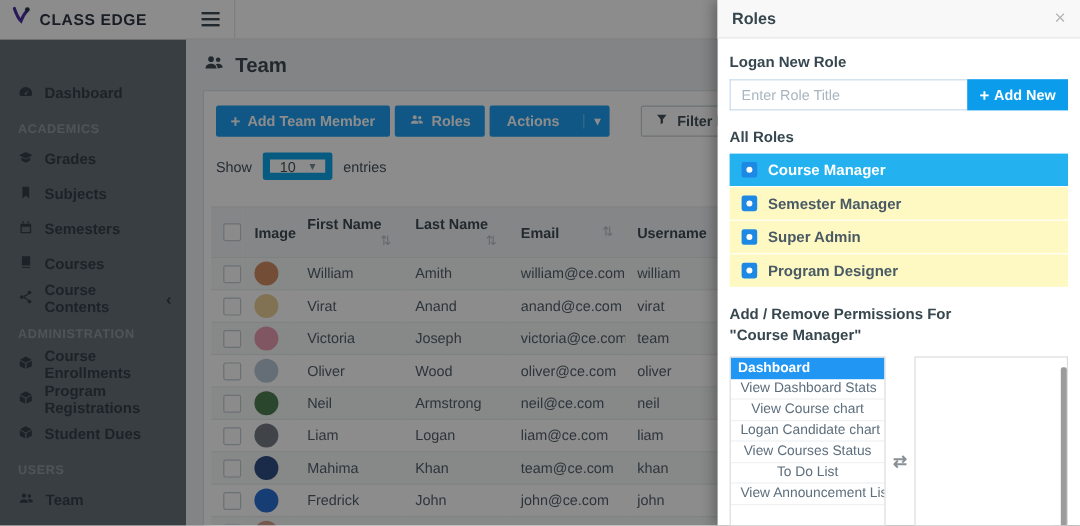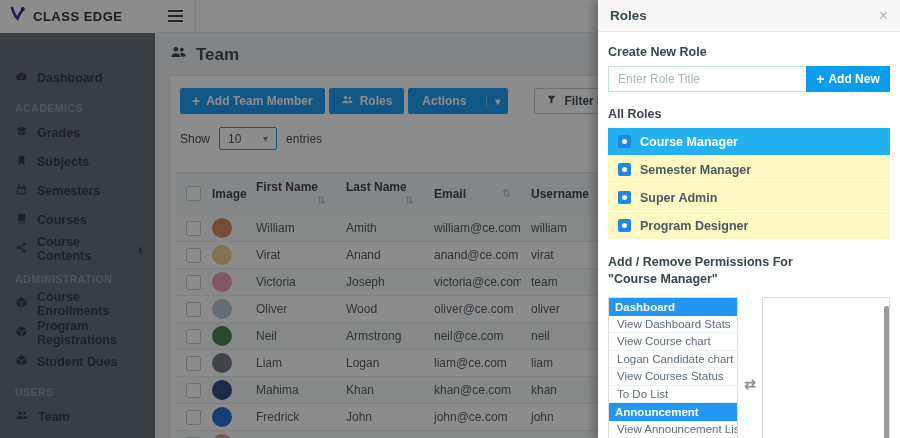--- a/index.html
+++ b/index.html
@@ -33,21 +33,21 @@
   .toolbar { display:flex; align-items:center; padding:0 4px; }
   .btn-blue { background:#1e9ff2; color:#fff; font-family:inherit; font-size:12px; font-weight:600; height:26px; padding:0 12px; border:none; border-radius:2px; display:flex; align-items:center; gap:6px; cursor:pointer; margin-right:4px; }
   .btn-split { display:flex; margin-right:0; padding:0; }
   .btn-split .seg-label { padding:0 14px; display:flex; align-items:center; }
   .btn-split .seg-caret { padding:0 8px; border-left:1px solid rgba(255,255,255,.35); display:flex; align-items:center; font-size:10px; }
   .filter-btn { height:26px; border:1px solid #c6cfd5; background:#fff; color:#44525c; font-family:inherit; font-size:12px; font-weight:600; padding:0 11px; display:flex; gap:7px; align-items:center; margin-left:26px; border-radius:2px; cursor:pointer; }
   .role-select { height:26px; flex:1; max-width:120px; margin-left:6px; border:1px solid #c6cfd5; background:#fff; display:flex; align-items:center; justify-content:space-between; padding:0 9px; font-size:12px; color:#44525c; border-radius:2px; cursor:pointer; }
   .caret { color:#7a8a94; font-size:10px; }
 
   .show-row { display:flex; align-items:center; gap:9px; margin:13px 4px 22px; font-size:12px; color:#44525c; }
-  .show-select { width:58px; height:23px; border:1px solid #0ea5e9; border-radius:2px; background:#fff; display:flex; align-items:center; justify-content:space-between; padding:0 8px; cursor:pointer; }
+  .show-select { width:58px; height:23px; border:6px solid #0ea5e9; border-radius:2px; background:#fff; display:flex; align-items:center; justify-content:space-between; padding:0 8px; cursor:pointer; }
 
   table { width:100%; border-collapse:collapse; font-size:12px; color:#53626c; table-layout:fixed; }
   thead th { background:#f3f5f6; border:1px solid #e6e9eb; border-left:none; border-right:none; font-weight:700; color:#3d4a54; padding:7px 10px; text-align:left; font-size:12px; }
   th .sort { float:right; color:#b4c0c7; font-size:11px; font-weight:400; }
   tbody td { padding:3px 10px; border-bottom:1px solid #e9eced; height:27px; overflow:hidden; white-space:nowrap; }
   tbody tr:nth-child(odd) { background:#f6f8f8; }
   .avatar { width:20px; height:20px; border-radius:50%; display:block; }
   .checkbox { width:15px; height:15px; border:1px solid #c3ccd2; background:#fdfdfd; border-radius:2px; display:block; cursor:pointer; }
   col.c-check { width:26px; } col.c-img { width:44px; } col.c-first { width:90px; }
   col.c-last { width:88px; } col.c-email { width:97px; } col.c-user { width:auto; }
@@ -69,21 +69,21 @@
   .add-new .plus { font-size:14px; font-weight:700; }
   .roles-list { margin-bottom:15px; }
   .role-item { height:27px; background:#fef9c3; display:flex; align-items:center; gap:9px; padding:0 10px; margin-bottom:1px; font-weight:600; color:#4a5a64; font-size:12.5px; cursor:pointer; }
   .role-item.selected { background:#23b2ef; color:#fff; }
   .role-icon { width:13px; height:13px; background:#1e88e5; border-radius:2px; flex:none; display:flex; align-items:center; justify-content:center; }
   .role-icon i { width:5px; height:5px; background:#fff; border-radius:50%; display:block; }
   .perm-title { font-size:12.5px; font-weight:700; color:#37474f; line-height:1.35; }
   .dual { display:flex; margin-top:9px; height:175px; }
   .perm-box { width:130px; flex:none; border:1px solid #dcdcdc; background:#fff; overflow:hidden; }
   .perm-header { background:#2196f3; color:#fff; font-weight:700; font-size:11.5px; padding:2px 6px; height:18px; line-height:14px; }
-  .perm-item { font-size:11.5px; color:#5d6e7c; padding:2px 8px; height:17.5px; border-bottom:1px solid #eef1f2; line-height:13.5px; cursor:pointer; white-space:nowrap; overflow:hidden; }
+  .perm-item { font-size:11.5px; color:#5d6e7c; padding:2px 8px; height:17.5px; border-bottom:1px solid #eef1f2; line-height:13.5px; cursor:pointer; white-space:nowrap; overflow:hidden;text-align:center; }
   .mid { width:24px; flex:none; display:flex; align-items:center; justify-content:center; color:#8a9196; font-size:14px; font-weight:700; }
   .right-box { flex:1; border:1px solid #dcdcdc; background:#fff; position:relative; }
   .scroll-thumb { position:absolute; top:8px; right:0; width:5px; height:calc(100% - 8px); background:#9b9b9b; border-radius:2px; cursor:pointer; }
 </style>
 </head>
 <body>
 
 <div class="layout">
 
   <aside class="sidebar">
@@ -333,21 +333,21 @@
             </tr>
             <tr>
               <td>
                   <span class="checkbox"></span>
                 </td>
               <td>
                   <span class="avatar" style="background: rgb(47, 79, 134);"></span>
                 </td>
               <td>Mahima</td>
               <td>Khan</td>
-              <td>khan@ce.com</td>
+              <td>team@ce.com</td>
               <td>khan</td>
             </tr>
             <tr>
               <td>
                   <span class="checkbox"></span>
                 </td>
               <td>
                   <span class="avatar" style="background: rgb(42, 111, 214);"></span>
                 </td>
               <td>Fredrick</td>
@@ -376,21 +376,21 @@
 </div>
 
 <div class="backdrop"></div>
 
 <div class="panel">
   <div class="panel-header">
     <span class="panel-title">Roles</span>
     <button class="panel-close">×</button>
   </div>
   <div class="panel-body">
-    <span class="blabel">Create New Role</span>
+    <span class="blabel">Logan New Role</span>
     <div class="input-group">
       <input type="text" placeholder="Enter Role Title" style="">
       <button class="add-new">
         <span class="plus">+</span>
         <span>Add New</span>
       </button>
     </div>
 
     <span class="blabel">All Roles</span>
     <div class="roles-list">
@@ -426,21 +426,20 @@
     </div>
 
     <div class="dual">
       <div class="perm-box">
         <div class="perm-header">Dashboard</div>
         <div class="perm-item">View Dashboard Stats</div>
         <div class="perm-item">View Course chart</div>
         <div class="perm-item">Logan Candidate chart</div>
         <div class="perm-item">View Courses Status</div>
         <div class="perm-item">To Do List</div>
-        <div class="perm-header">Announcement</div>
         <div class="perm-item">View Announcement Listing</div>
 
       </div>
       <div class="mid">⇄</div>
       <div class="right-box">
         <span class="scroll-thumb"></span>
       </div>
     </div>
   </div>
 </div>

